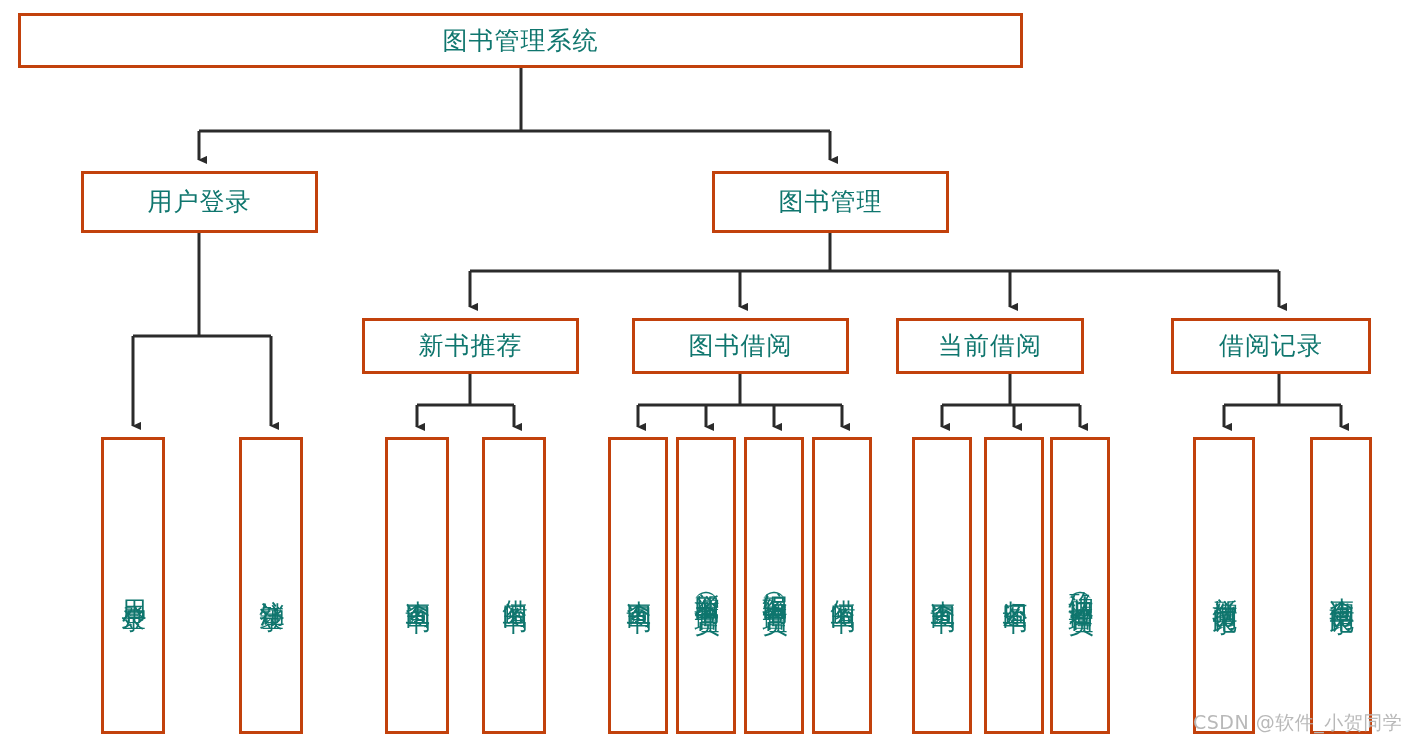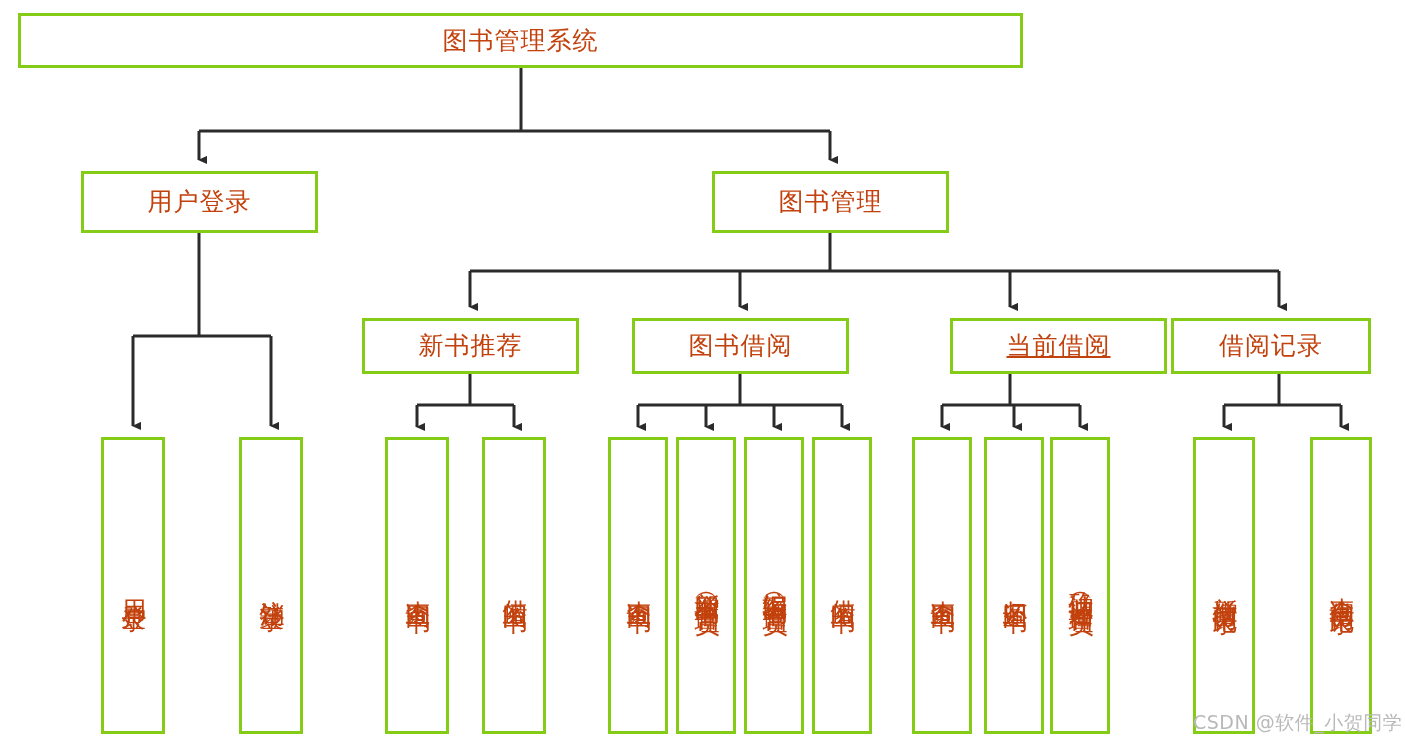--- a/index.html
+++ b/index.html
@@ -18,26 +18,26 @@
   #diagram-svg {
     position: absolute;
     left: 0;
     top: 0;
     width: 1405px;
     height: 747px;
   }
   .node {
     position: absolute;
     box-sizing: border-box;
-    border: 3px solid #84cc16;
+    border: 3px solid #c2410c;
     background: #ffffff;
     display: flex;
     align-items: center;
     justify-content: center;
-    color: #c2410c;
+    color: #0f766e;
   }
   .node-h .node-label {
     font-size: 25px;
     line-height: 1.1;
     letter-spacing: 1px;
     white-space: nowrap;
   }
   .node-v {
     border-width: 3px;
   }
@@ -125,21 +125,21 @@
   <div class="node node-h" id="node-l2-1" style="left: 712px; top: 171px; width: 237px; height: 62px; text-align: center;">
     <span class="node-label">图书管理</span>
   </div>
 
   <div class="node node-h" id="node-l3-0" style="left: 362px; top: 318px; width: 217px; height: 56px;">
     <span class="node-label">新书推荐</span>
   </div>
   <div class="node node-h" id="node-l3-1" style="left: 632px; top: 318px; width: 217px; height: 56px;">
     <span class="node-label">图书借阅</span>
   </div>
-  <div class="node node-h" id="node-l3-2" style="left: 950px; top: 318px; width: 217px; height: 56px; text-decoration: underline;">
+  <div class="node node-h" id="node-l3-2" style="left: 896px; top: 318px; width: 188px; height: 56px;">
     <span class="node-label">当前借阅</span>
   </div>
   <div class="node node-h" id="node-l3-3" style="left: 1171px; top: 318px; width: 200px; height: 56px;">
     <span class="node-label">借阅记录</span>
   </div>
 
   <div class="node node-v" id="node-leaf-0" style="left: 101px; top: 437px; width: 64px; height: 297px;">
     <span class="node-label">用户登录</span>
   </div>
   <div class="node node-v" id="node-leaf-1" style="left: 239px; top: 437px; width: 64px; height: 297px;">

